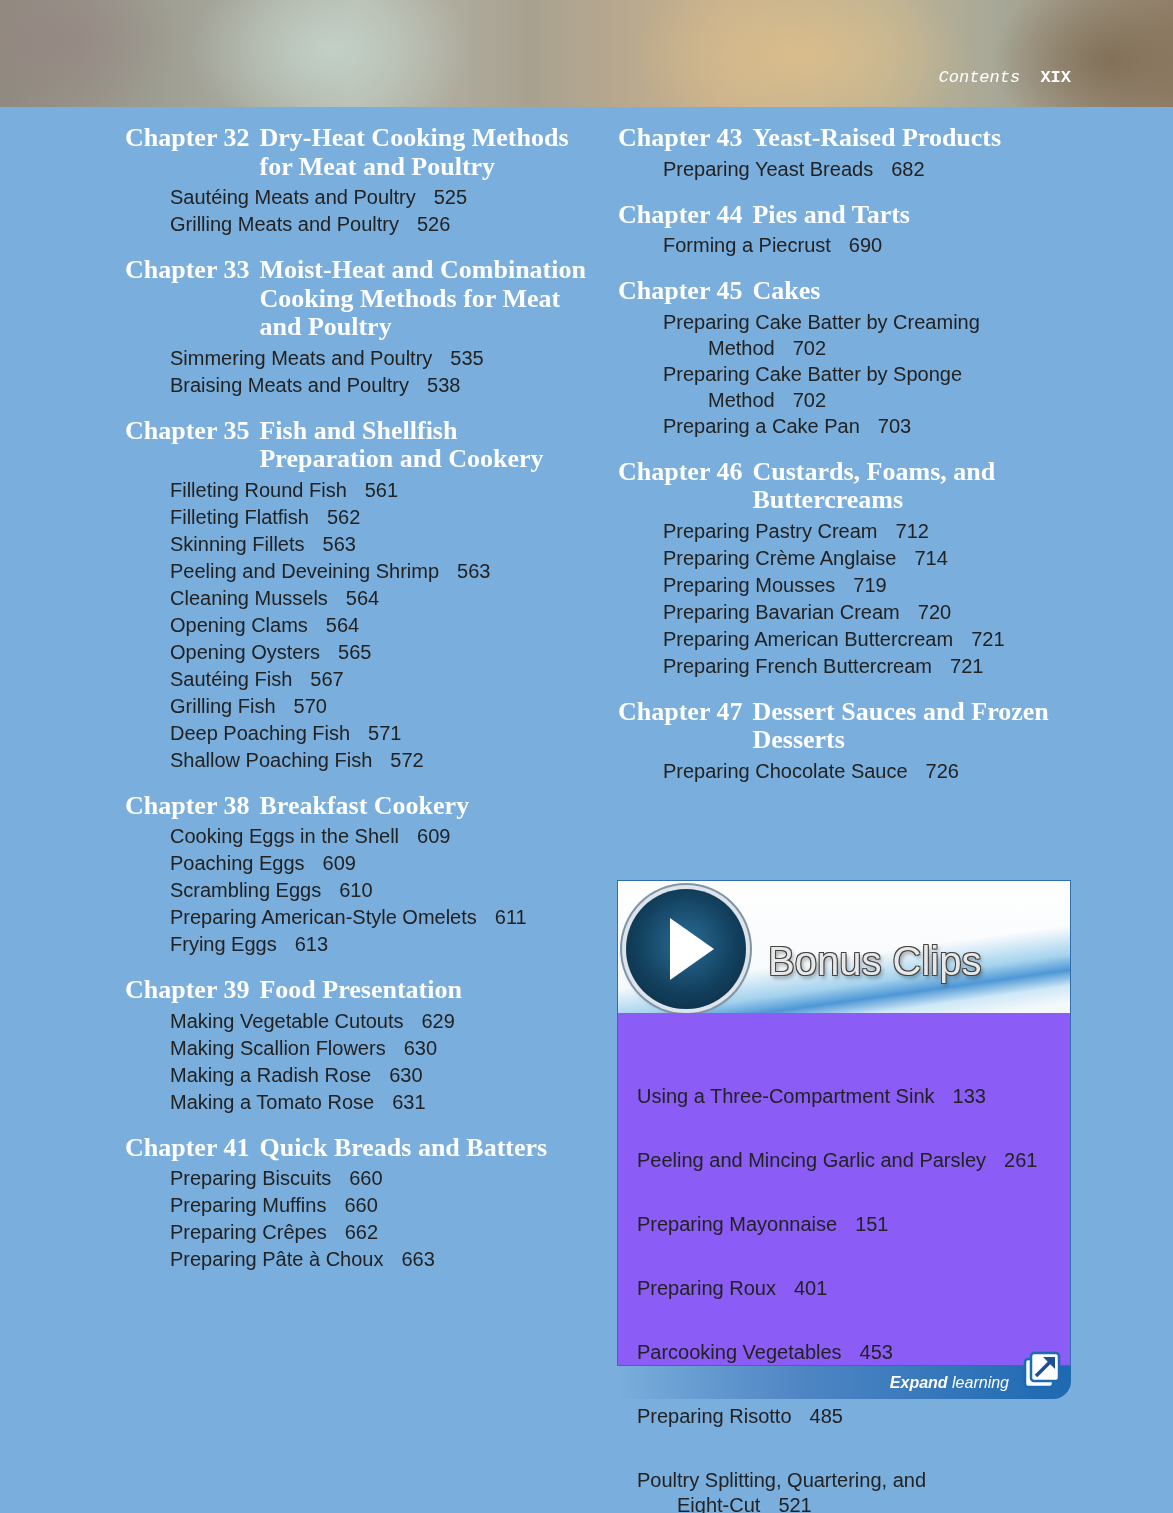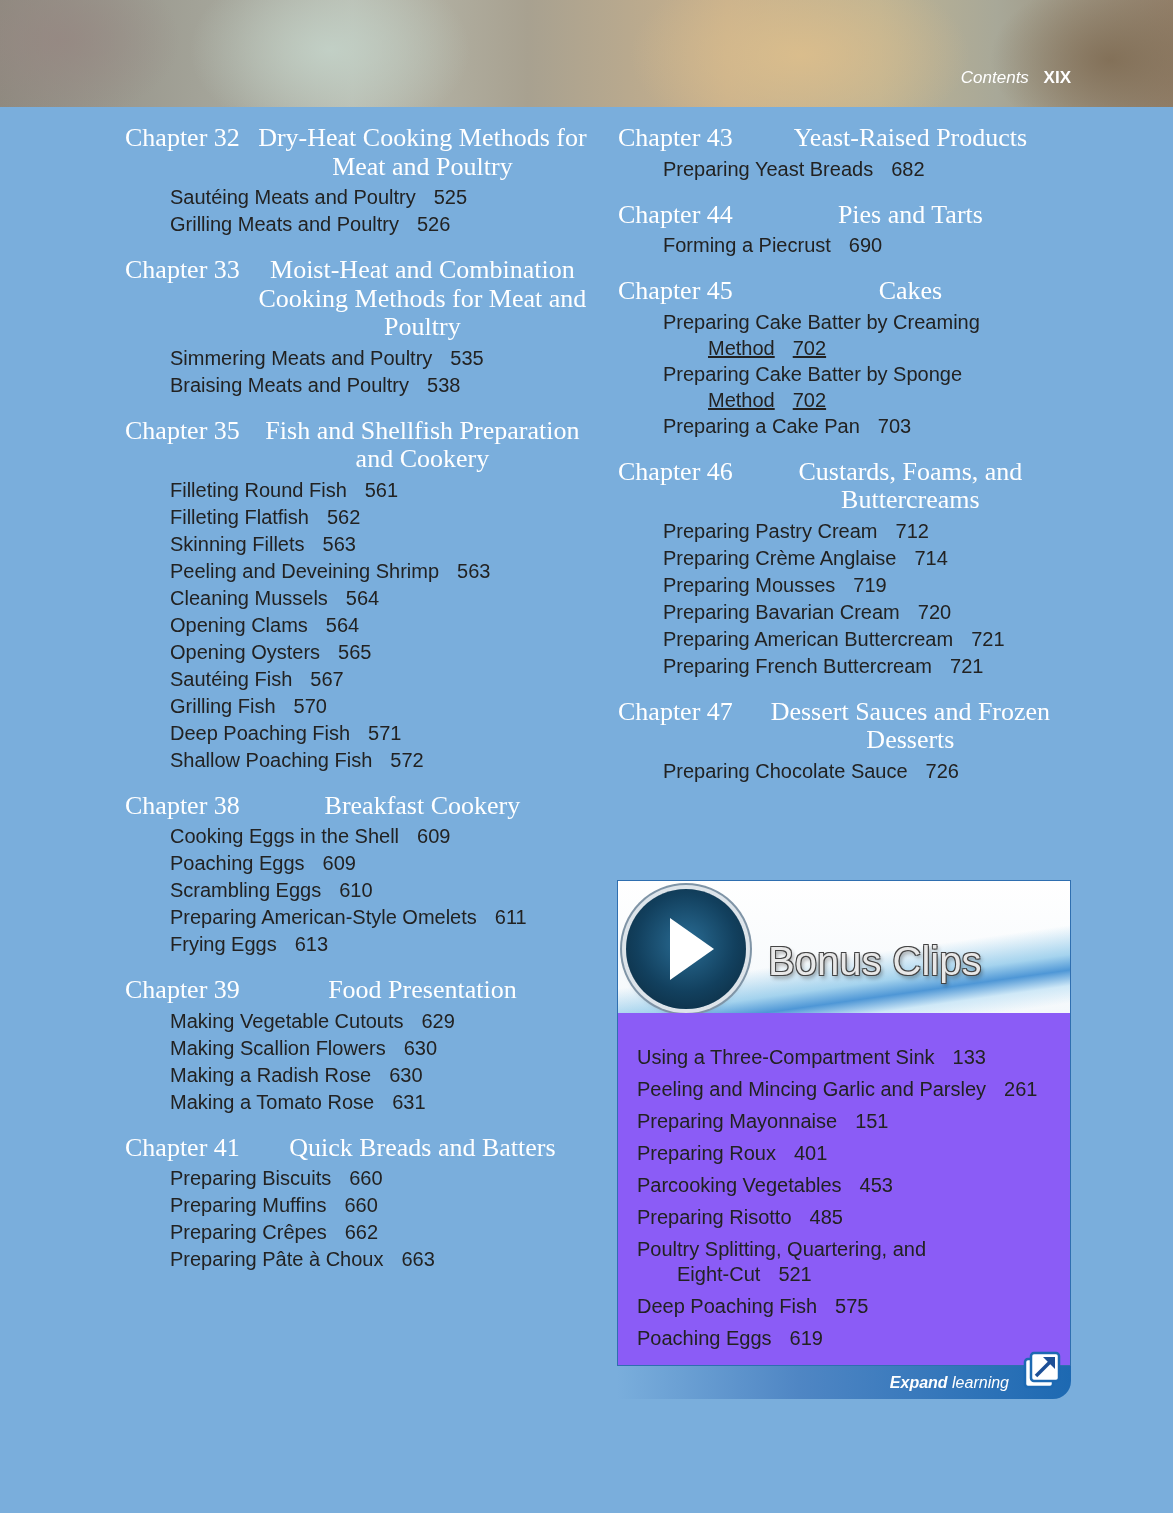--- a/index.html
+++ b/index.html
@@ -12,44 +12,44 @@
     position: absolute; left: 0; top: 0; width: 1173px; height: 107px;
     background:
       radial-gradient(ellipse 170px 90px at 800px 55px, rgba(220,190,140,0.9), rgba(220,190,140,0) 100%),
       radial-gradient(ellipse 140px 90px at 330px 50px, rgba(195,210,200,0.9), rgba(195,210,200,0) 100%),
       radial-gradient(ellipse 120px 80px at 1110px 60px, rgba(125,105,80,0.8), rgba(125,105,80,0) 100%),
       radial-gradient(ellipse 120px 80px at 60px 40px, rgba(150,135,130,0.8), rgba(150,135,130,0) 100%),
       linear-gradient(90deg, #8f8a80 0%, #a6a79c 20%, #b8bbb0 30%, #a8a190 45%, #c9b18c 62%, #bdb393 75%, #a8a898 85%, #93806a 100%);
   }
   .running-head {
     position: absolute; right: 102px; top: 68px;
-    color: #fff; font-family: Liberation Sans, sans-serif; font-size: 17px;
+    color: #fff; font-family: Liberation Mono, monospace; font-size: 17px;
   }
   .running-head .label { font-style: italic; margin-right: 10px; }
   .running-head .pageno { font-weight: bold; }
 
   .col { position: absolute; top: 124px; }
   .col-left { left: 125px; width: 470px; }
   .col-right { left: 618px; width: 460px; }
 
   .chapter { margin-bottom: 18px; }
   .chapter-head {
     display: flex; color: #fff;
-    font-family: "Liberation Serif", serif; font-weight: normal;
-    font-size: 26px; line-height: 28.5px; text-align: center;
+    font-family: "Liberation Serif", serif; font-weight: bold;
+    font-size: 26px; line-height: 28.5px;
   }
   .chapter-num { flex: 0 0 auto; white-space: nowrap; margin-right: 10px; }
   .chapter-title { flex: 1 1 auto; }
   .items { margin-top: 3px; }
   .item {
     color: #222; font-size: 20px; line-height: 27px;
     padding-left: 45px; text-indent: 0;
   }
   .item .page { margin-left: 18px; text-align: center; }
-  .item .cont { display: block; padding-left: 45px; line-height: 25px; text-decoration: underline; }
+  .item .cont { display: block; padding-left: 45px; line-height: 25px; }
 
   
   .bonus {
     position: absolute; left: 617px; top: 880px; width: 454px; height: 486px;
     background: #8b5cf6; border: 1.5px solid #2f6fb0; box-sizing: border-box;
   }
   .bonus-banner {
     position: absolute; left: 0; top: 0; width: 100%; height: 132px;
     background:
       linear-gradient(172deg, rgba(255,255,255,0) 55%, rgba(120,190,230,0.65) 70%, rgba(60,140,210,0.9) 78%, rgba(190,225,245,0.7) 86%, rgba(255,255,255,0) 95%),
@@ -64,21 +64,21 @@
   .play-icon::after {
     content: ""; position: absolute; left: 44px; top: 29px;
     border-left: 44px solid #fff; border-top: 31px solid transparent; border-bottom: 31px solid transparent;
   }
   .bonus-title {
     position: absolute; left: 150px; top: 58px;
     font-size: 40px; color: #e8e8e8;
     text-shadow: -1px -1px 0 #444, 1px -1px 0 #444, -1px 1px 0 #444, 1px 1px 0 #444, 2px 3px 4px rgba(0,0,0,0.4);
   }
   .bonus-list { position: absolute; left: 19px; top: 164px; right: 10px; }
-  .bonus-item { color: #222; font-size: 20px; line-height: 25px; margin-bottom: 7px; }
+  .bonus-item { color: #222; font-size: 20px; line-height: 25px; margin-bottom: 7px; margin-top: 39px; }
   .bonus-item .page { margin-left: 18px; }
   .bonus-item .cont { display: block; padding-left: 40px; }
 
   .expand-bar {
     position: absolute; left: 617px; top: 1366px; width: 454px; height: 33px;
     background: linear-gradient(90deg, #7aaedc 0%, #4f86c4 40%, #1d69b2 100%);
     border-bottom-right-radius: 18px;
     text-decoration: underline;
   }
   .expand-text {

